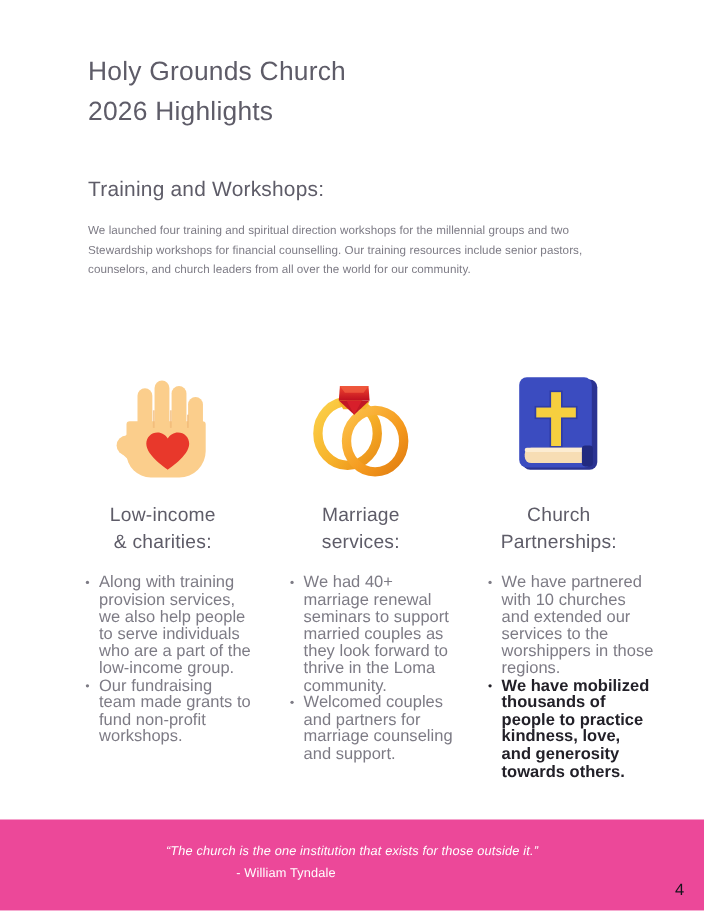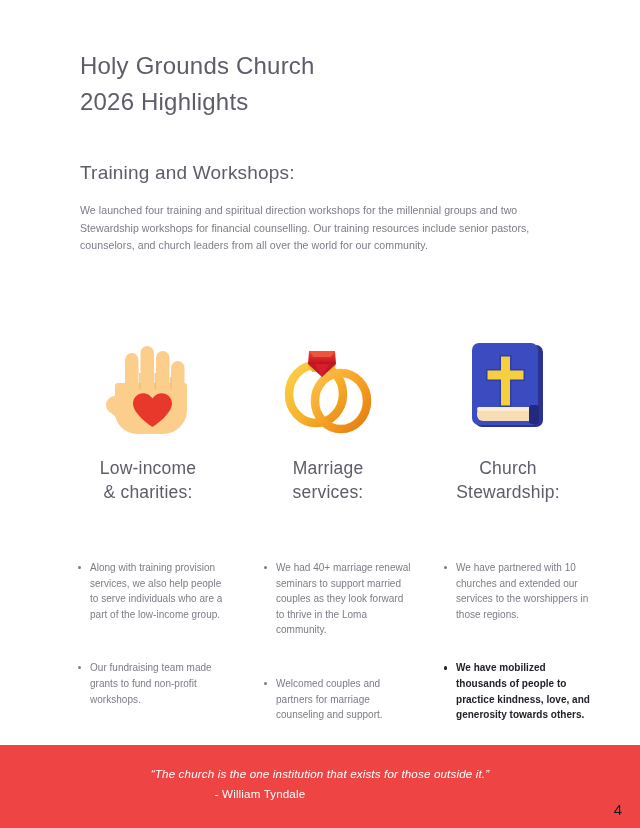--- a/index.html
+++ b/index.html
@@ -98,26 +98,25 @@
   .bullets {
     margin-top: 18px;
     width: 152px;
     align-self: flex-start;
     margin-left: 18px;
     list-style: none;
   }
   .bullets li {
     position: relative;
     padding-left: 14px;
-    font-size: 10px;
+    font-size: 15px;
     line-height: 15.6px;
     color: #7d7b85;
     margin-bottom: 0px;
     letter-spacing: 0.02px;
-    margin-top: 38px;
   }
   .bullets li::before {
     content: "";
     position: absolute;
     left: 2px;
     top: 6px;
     width: 3px;
     height: 3px;
     border-radius: 50%;
     background: #7d7b85;
@@ -136,21 +135,21 @@
   .col-2 .bullets { margin-left: 24px; }
   .col-3 .bullets { margin-left: 24px; }
 
   
   .footer {
     position: absolute;
     left: 0;
     top: 745px;
     width: 640px;
     height: 83px;
-    background: #ef4444;
+    background: #ec4899;
   }
   .quote {
     position: absolute;
     left: 0;
     top: 22px;
     width: 640px;
     text-align: center;
     font-size: 11.6px;
     font-style: italic;
     color: #ffffff;
@@ -282,21 +281,21 @@
           <rect x="32.5" y="37.5" width="36" height="9" fill="#f6cf3f"></rect>
 
           <rect x="22" y="74" width="58" height="14" rx="6" fill="#f7ddb4"></rect>
           <rect x="22" y="74" width="58" height="4" rx="2" fill="#fcecd2"></rect>
 
           <rect x="74" y="72" width="10" height="19" rx="3" fill="#222a80"></rect>
         </svg>
       </div>
       <div class="col-title">
         <div>Church</div>
-        <div>Stewardship:</div>
+        <div>Partnerships:</div>
       </div>
       <ul class="bullets">
         <li>We have partnered with 10 churches and extended our services to the worshippers in those regions.</li>
         <li class="strong">We have mobilized thousands of people to practice kindness, love, and generosity towards others.</li>
       </ul>
     </div>
 
   </div>
 
   <div class="footer">

